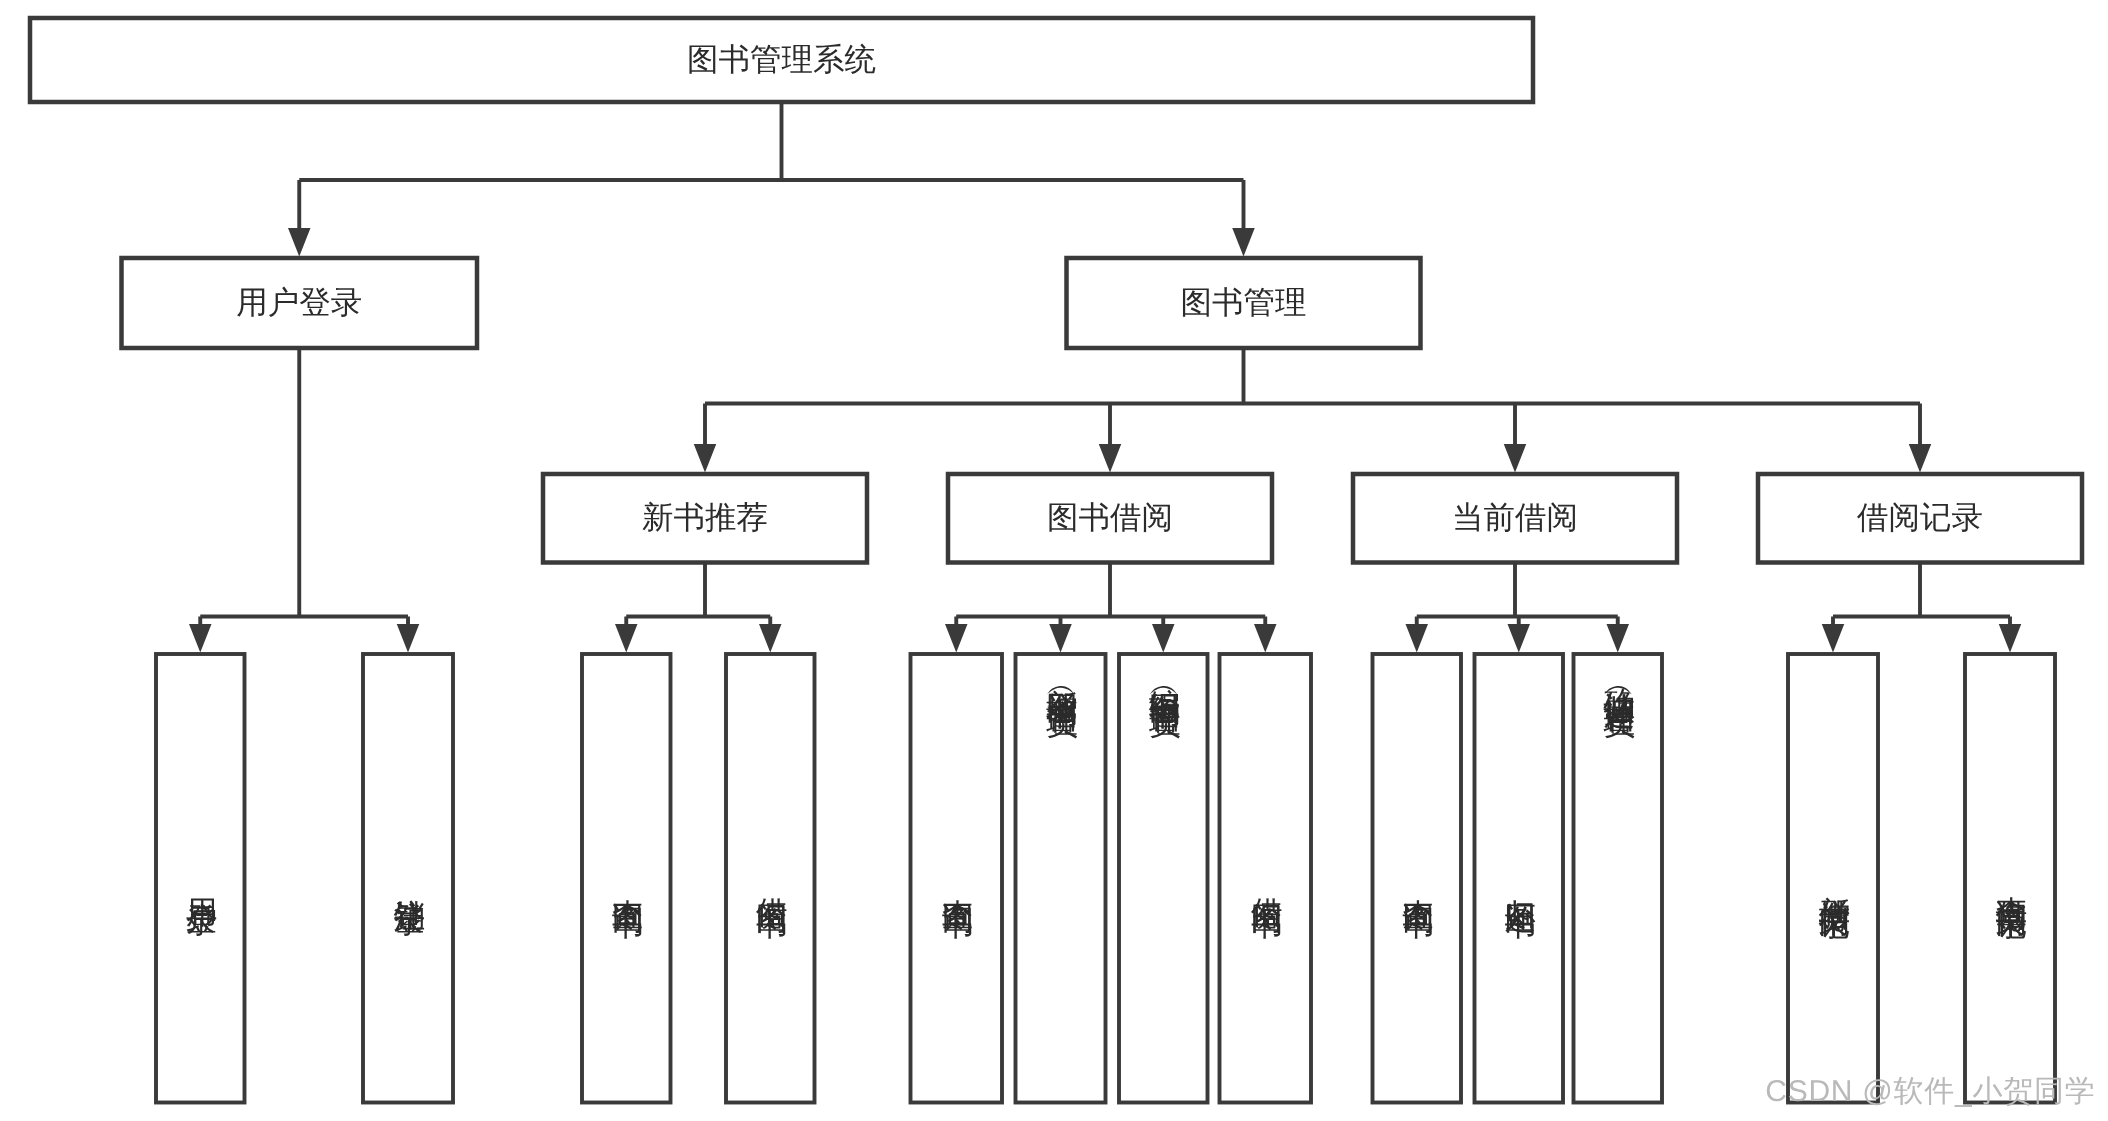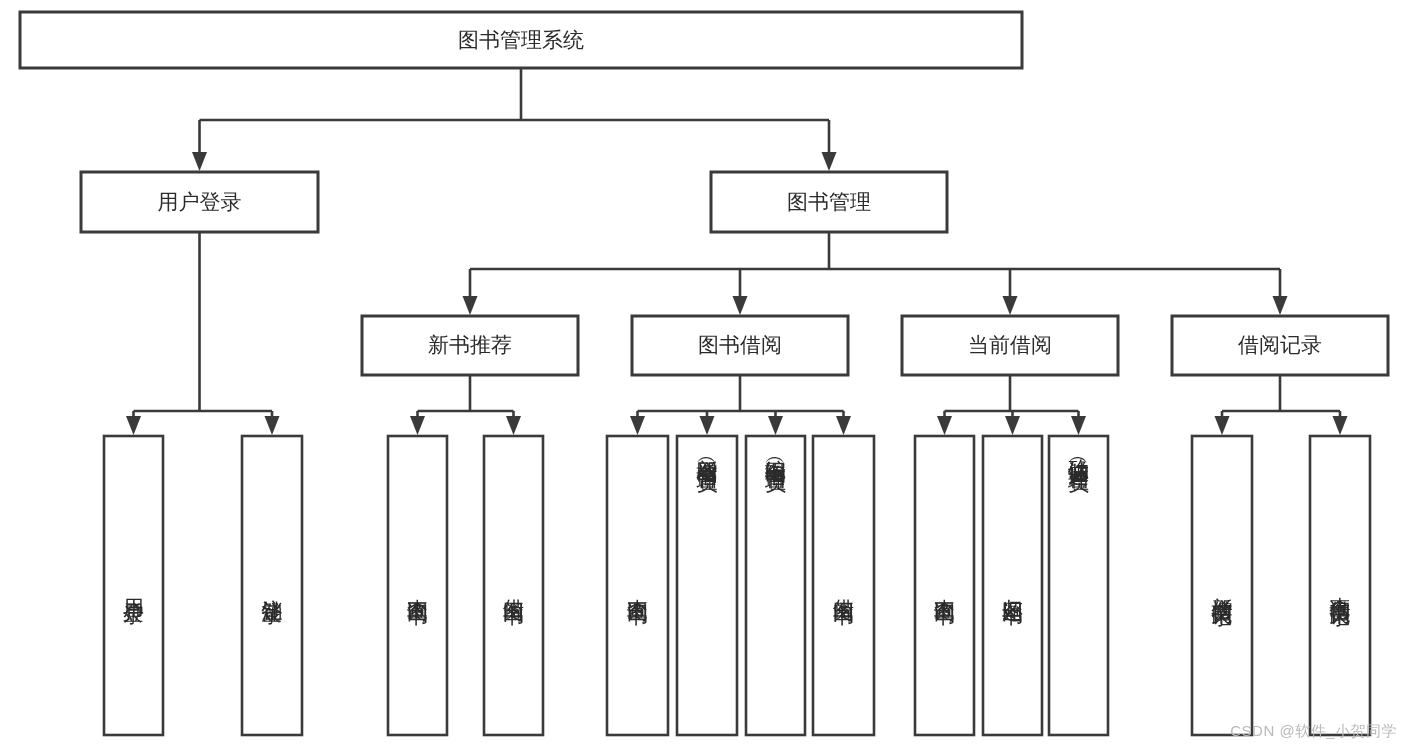--- a/index.html
+++ b/index.html
@@ -67,21 +67,21 @@
     line-height: 1.05;
     letter-spacing: 2px;
     color: #2b2b2b;
     white-space: nowrap;
   }
   .watermark {
     position: absolute;
     right: 8px;
     bottom: 6px;
     font-family: "Liberation Sans", "DejaVu Sans", sans-serif;
-    font-size: 15px;
+    font-size: 20px;
     color: #b9b9b9;
     letter-spacing: 0.5px;
     user-select: none;
   }
 </style>
 </head>
 <body>
 
 <div id="diagram-root">
   <svg id="diagram-svg" width="1405" height="747" viewBox="0 0 1405 747" xmlns="http://www.w3.org/2000/svg">

